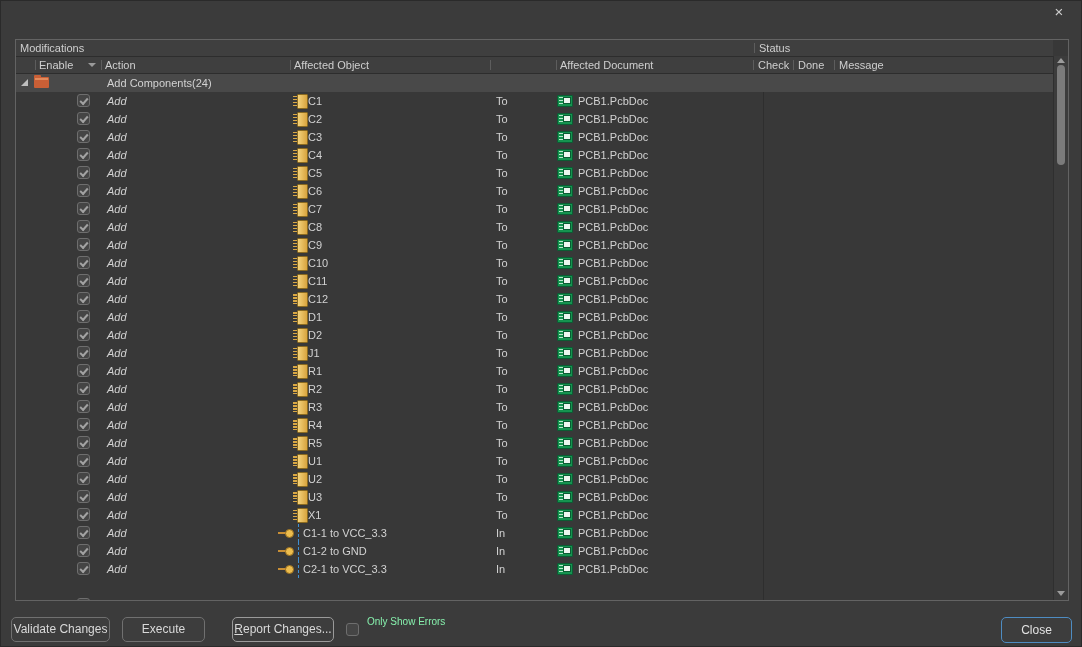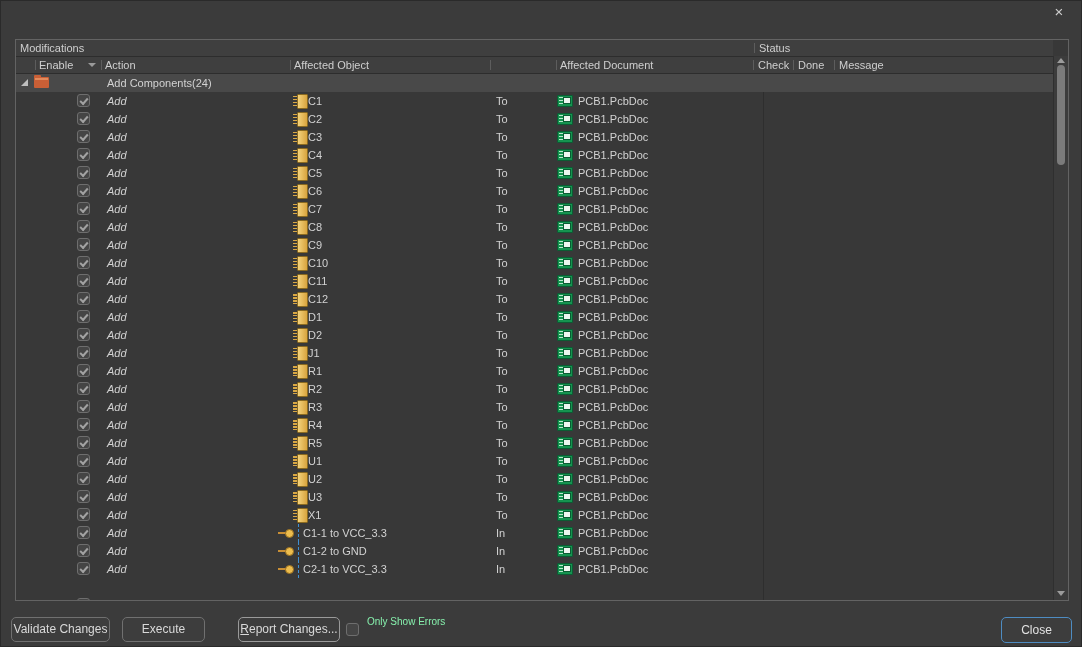--- a/index.html
+++ b/index.html
@@ -153,21 +153,21 @@
   
   .btn {
     position:absolute; top:616px; height:25px;
     background:#3d3d3d; border:1px solid #707070; border-radius:5px;
     color:#d9d9d9; font-size:12px; text-align:center;
     font-family:"Liberation Sans", sans-serif;
   }
   .btn span { display:block; line-height:23px; }
   .btn-validate { left:10px;  width:99px; }
   .btn-execute  { left:121px; width:83px; }
-  .btn-report   { left:237px; width:102px; border-color:#9a9a9a; }
+  .btn-report   { left:231px; width:102px; border-color:#9a9a9a; }
   .btn-report span::first-letter { text-decoration:underline; }
   .btn-close {
     right:9px; width:71px; height:26px;
     border:1px solid var(--accent-blue,#4e8cc2); color:#e2e2e2;
   }
   .cbx-errors {
     position:absolute; left:345px; top:622px;
   }
   .cbx-errors-label {
     position:absolute; left:366px; top:608px; height:25px; line-height:25px;

